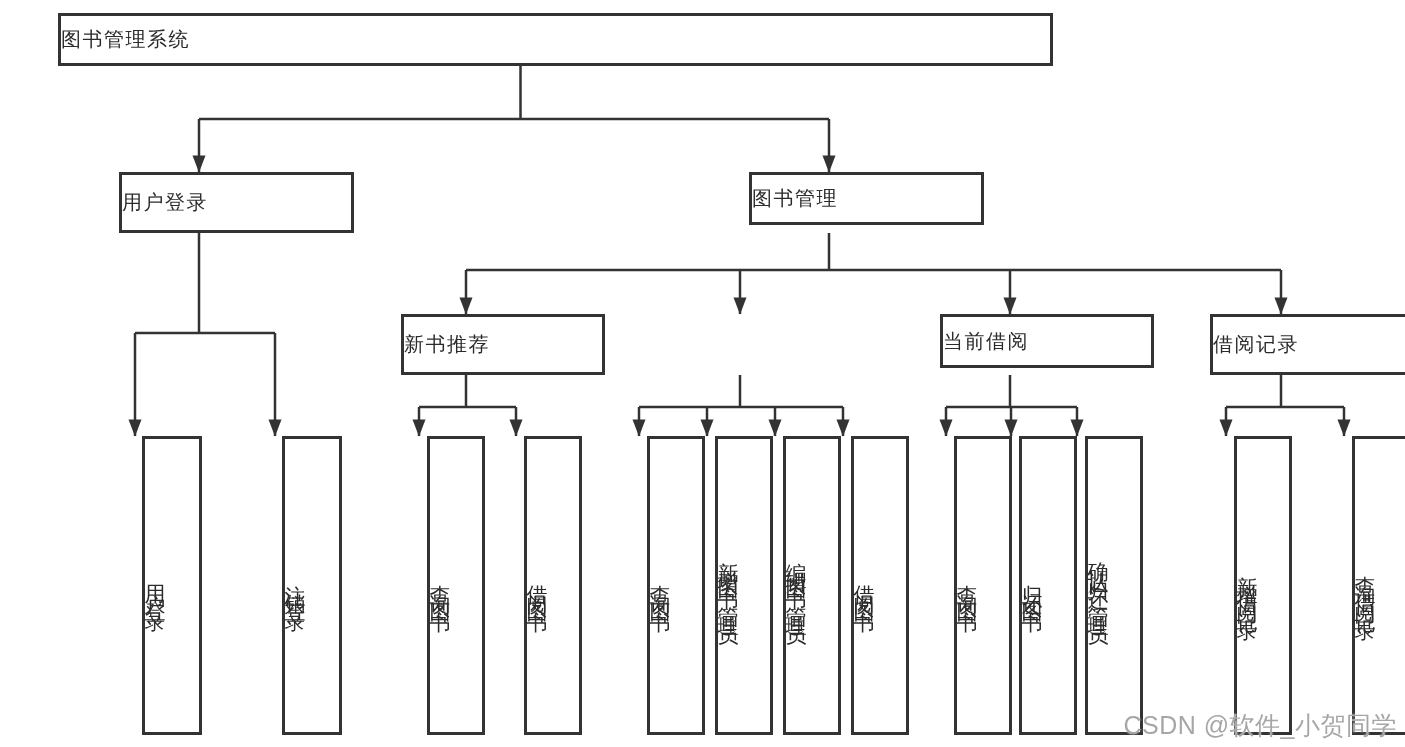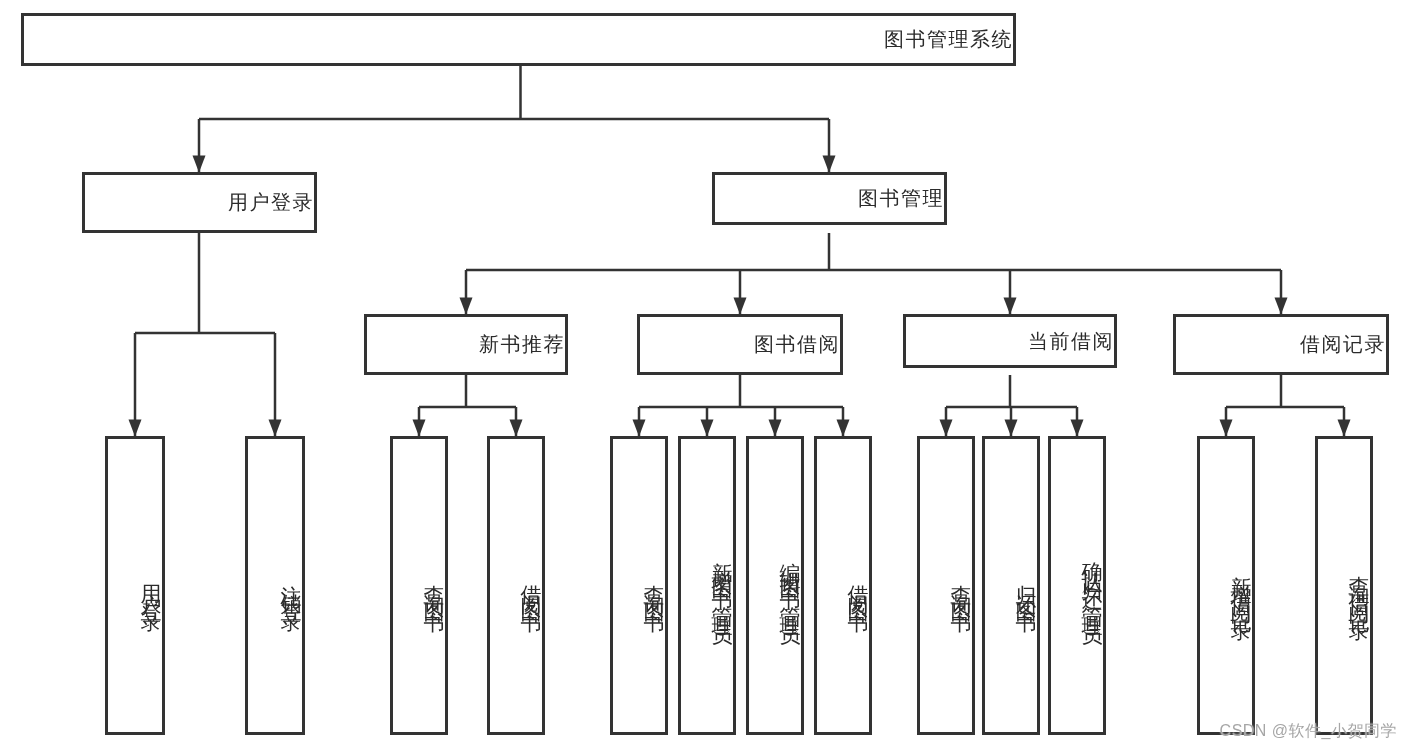--- a/index.html
+++ b/index.html
@@ -9,42 +9,43 @@
     background:#ffffff;
     font-family:"Liberation Sans","DejaVu Sans",sans-serif;
     overflow:hidden;
   }
   .wires{position:absolute;left:0;top:0;z-index:1;}
   .box{
     position:absolute;
     box-sizing:border-box;
     background:#ffffff;
     border:3px solid #333333;
-    display:flex;align-items:center;justify-content:flex-end;
+    display:flex;align-items:center;justify-content:flex-start;
     z-index:2;
+    margin-left:37px;
   }
   .lbl{
     font-size:20px;
     color:#2b2b2b;
     letter-spacing:1.5px;
     white-space:nowrap;
   }
   .leaf .lbl{
     writing-mode:vertical-rl;
     text-orientation:mixed;
     font-size:21px;
     letter-spacing:9px;
     line-height:1;
     white-space:normal;
   }
   .watermark{
     position:absolute;
     right:8px;bottom:5px;
     z-index:3;
-    font-size:16px;
+    font-size:25px;
     color:#a6a6a6;
     letter-spacing:0.5px;
     text-shadow:0 0 2px #ffffff;
   }
 </style>
 </head>
 <body>
 
 <div class="stage">
 
@@ -91,23 +92,20 @@
   <div class="box" style="left:82px;top:172px;width:235px;height:61px">
     <span class="lbl">用户登录</span>
   </div>
   <div class="box" style="left:712px;top:172px;width:235px;height:53px">
     <span class="lbl">图书管理</span>
   </div>
 
   <div class="box" style="left:364px;top:314px;width:204px;height:61px">
     <span class="lbl">新书推荐</span>
   </div>
-  <div class="box" style="left:637px;top:314px;width:206px;height:61px">
-    <span class="lbl">图书借阅</span>
-  </div>
   <div class="box" style="left:903px;top:314px;width:214px;height:54px">
     <span class="lbl">当前借阅</span>
   </div>
   <div class="box" style="left:1173px;top:314px;width:216px;height:61px">
     <span class="lbl">借阅记录</span>
   </div>
 
   <div class="box leaf" style="left:105px;top:436px;width:60px;height:299px">
     <span class="lbl">用户登录</span>
   </div>

